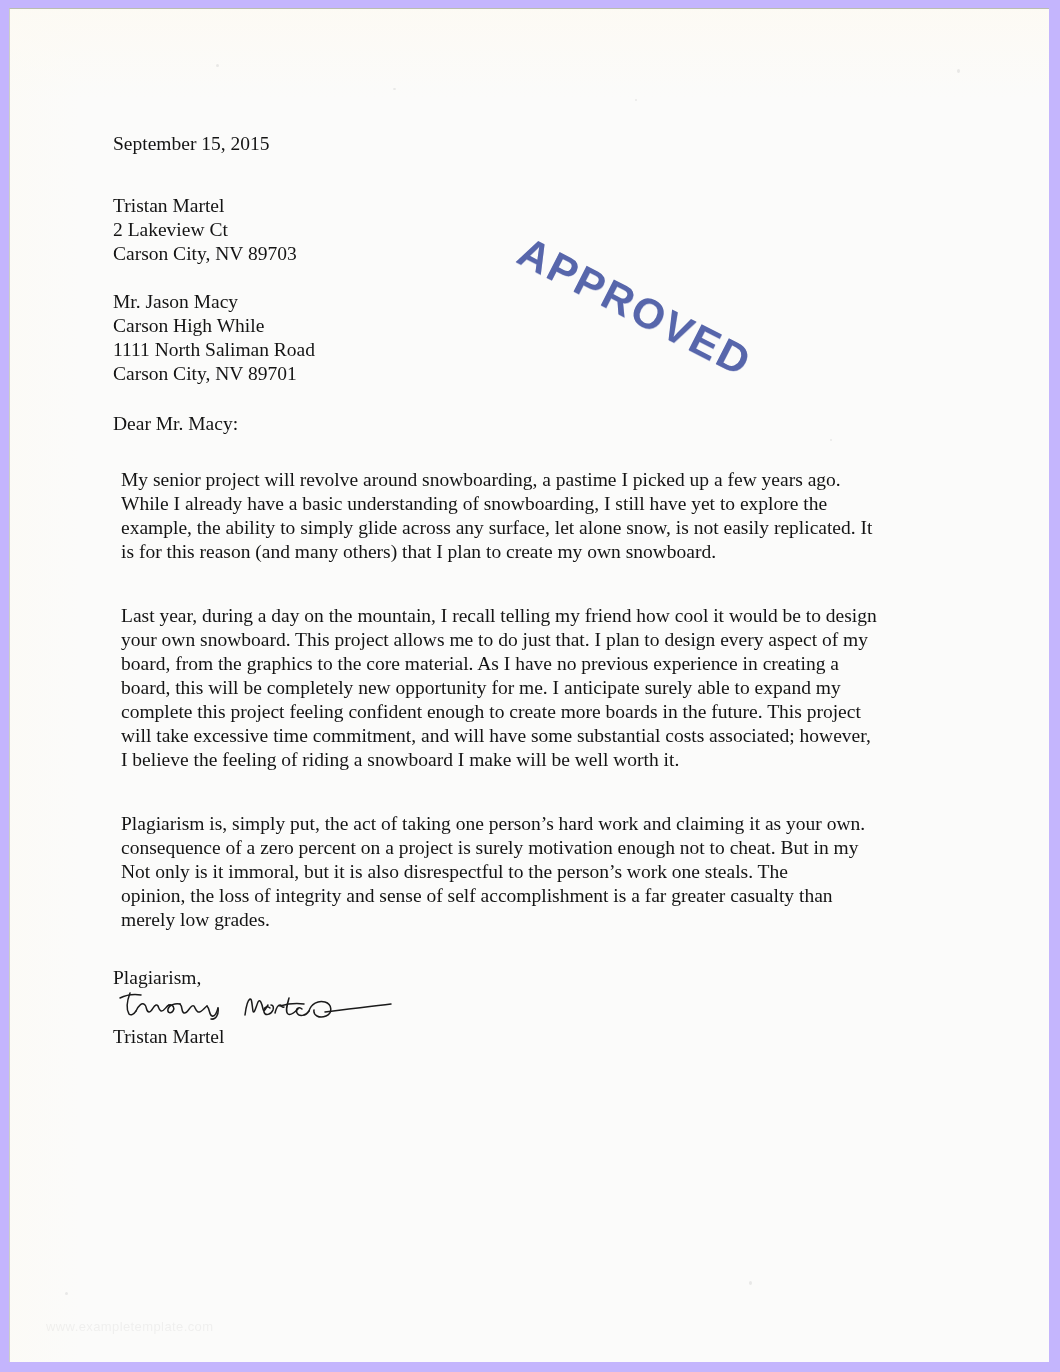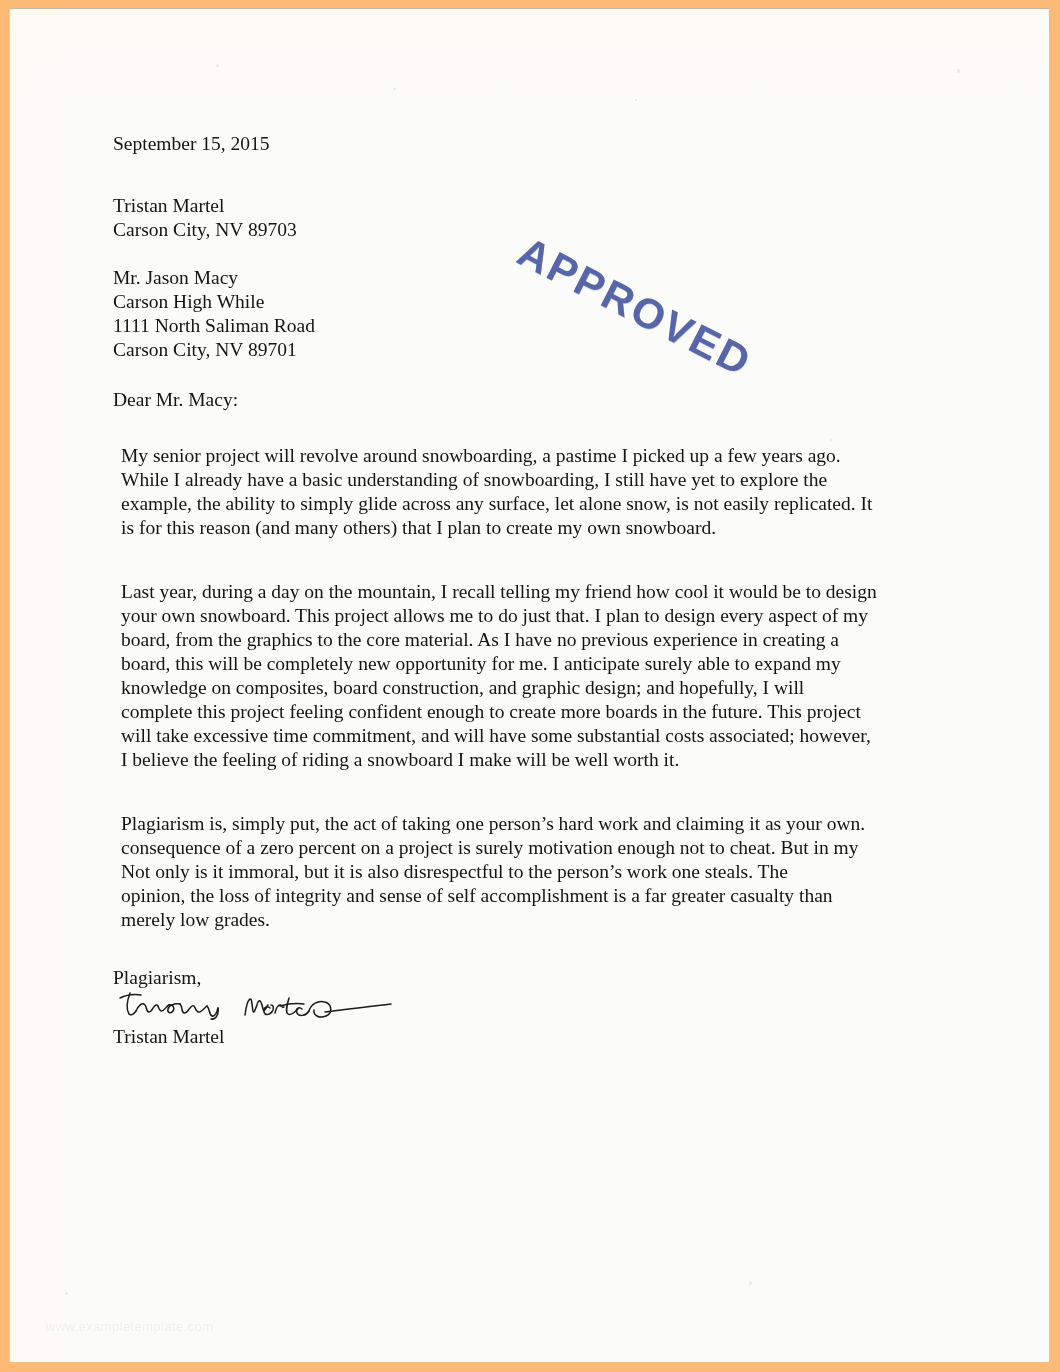--- a/index.html
+++ b/index.html
@@ -13,21 +13,21 @@
     overflow: hidden;
     font-family: "Liberation Serif", serif;
   }
 
   
   .page {
     position: relative;
     width: 1060px;
     height: 1372px;
     box-sizing: border-box;
-    background: #fdba74;               
+    background: #c4b5fd;               
     overflow: hidden;
   }
   .page-inner {
     position: absolute;
     left: 9px;
     top: 8px;
     right: 11px;
     bottom: 10px;
     background: #fbfbfa;               
     border-top: 1px solid #b9bdb0;
@@ -143,20 +143,21 @@
 
     <div class="letter">
 
       <div class="block">
         <span class="line">September 15, 2015</span>
       </div>
       <div class="gap-date"></div>
 
       <div class="block">
         <span class="line">Tristan Martel</span>
+        <span class="line">2 Lakeview Ct</span>
         <span class="line">Carson City, NV 89703</span>
       </div>
       <div class="gap-addr"></div>
 
       <div class="block">
         <span class="line">Mr. Jason Macy</span>
         <span class="line">Carson High While</span>
         <span class="line">1111 North Saliman Road</span>
         <span class="line">Carson City, NV 89701</span>
       </div>
@@ -173,21 +174,20 @@
         <span class="line">example, the ability to simply glide across any surface, let alone snow, is not easily replicated. It</span>
         <span class="line">is for this reason (and many others) that I plan to create my own snowboard.</span>
       </p>
       <div class="gap-para"></div>
 
       <p class="para">
         <span class="line">Last year, during a day on the mountain, I recall telling my friend how cool it would be to design</span>
         <span class="line">your own snowboard. This project allows me to do just that. I plan to design every aspect of my</span>
         <span class="line">board, from the graphics to the core material. As I have no previous experience in creating a</span>
         <span class="line">board, this will be completely new opportunity for me. I anticipate surely able to expand my</span>
-        <span class="line">knowledge on composites, board construction, and graphic design; and hopefully, I will</span>
         <span class="line">complete this project feeling confident enough to create more boards in the future. This project</span>
         <span class="line">will take excessive time commitment, and will have some substantial costs associated; however,</span>
         <span class="line">I believe the feeling of riding a snowboard I make will be well worth it.</span>
       </p>
       <div class="gap-para"></div>
 
       <p class="para">
         <span class="line">Plagiarism is, simply put, the act of taking one person’s hard work and claiming it as your own.</span>
         <span class="line">consequence of a zero percent on a project is surely motivation enough not to cheat. But in my</span>
         <span class="line">Not only is it immoral, but it is also disrespectful to the person’s work one steals. The</span>

